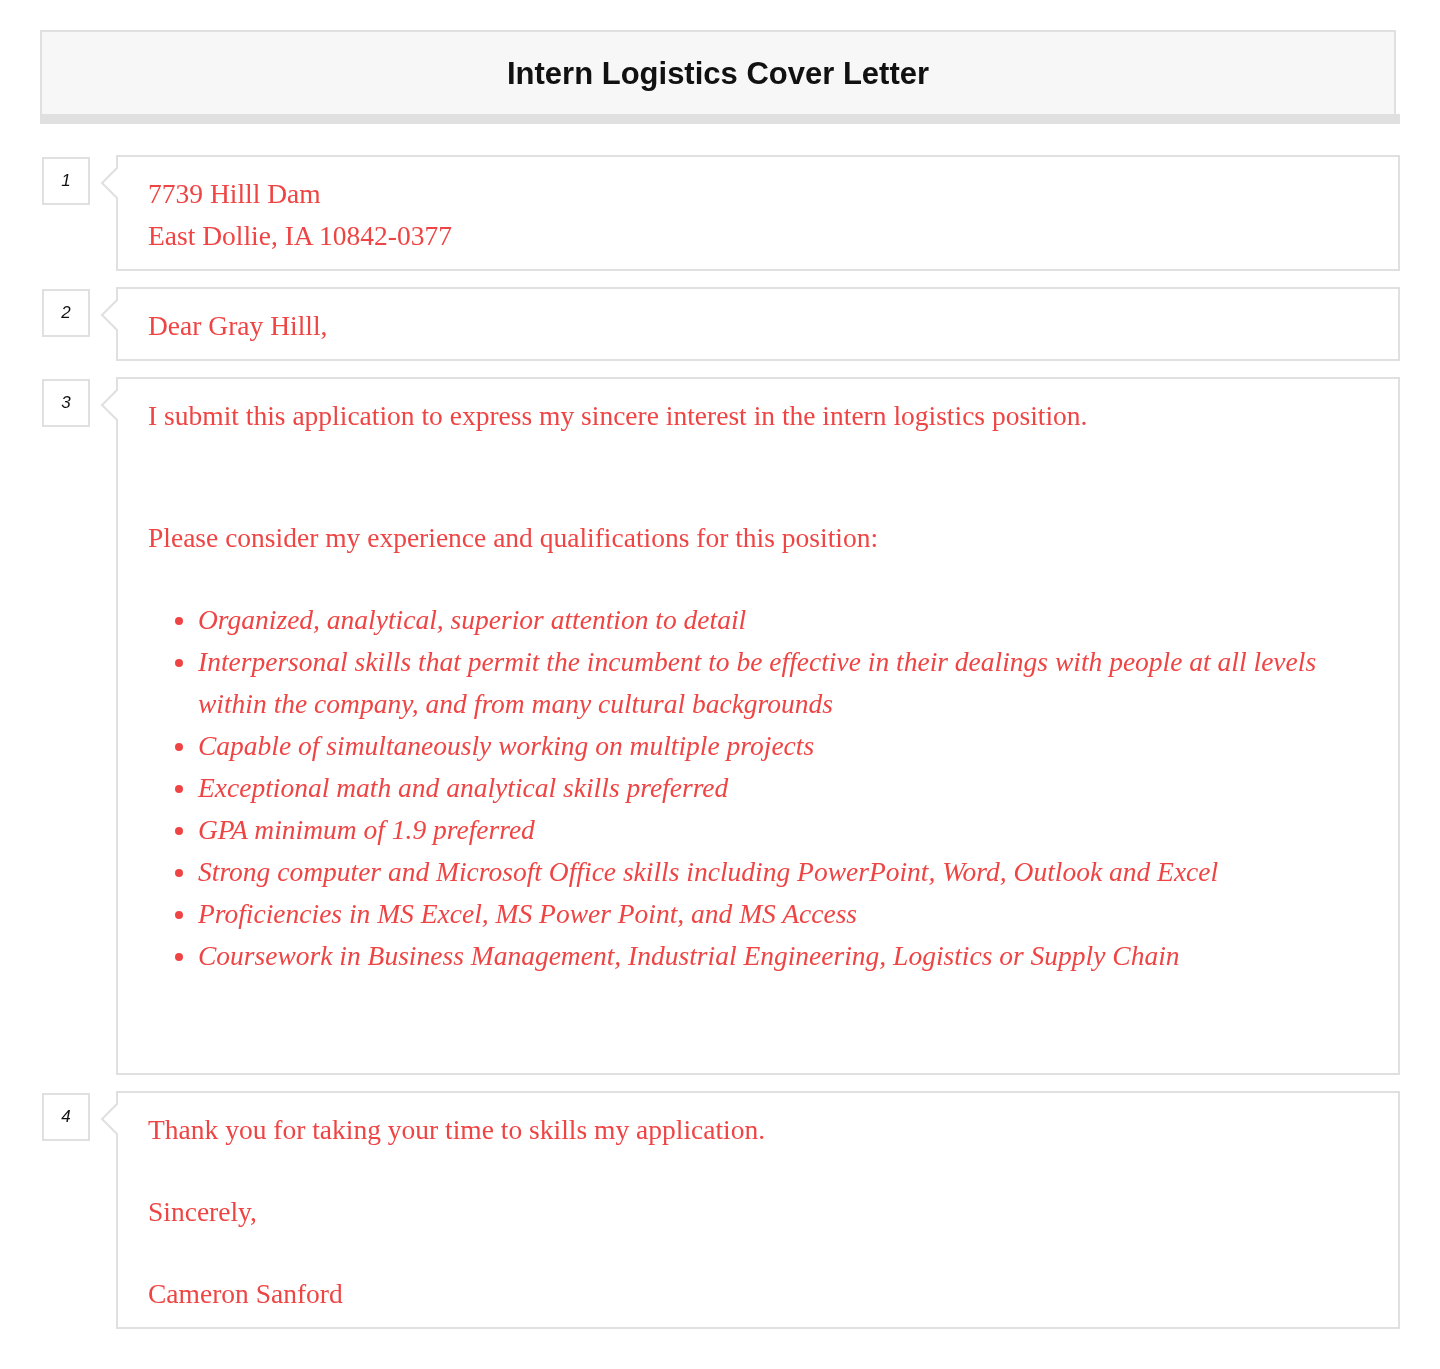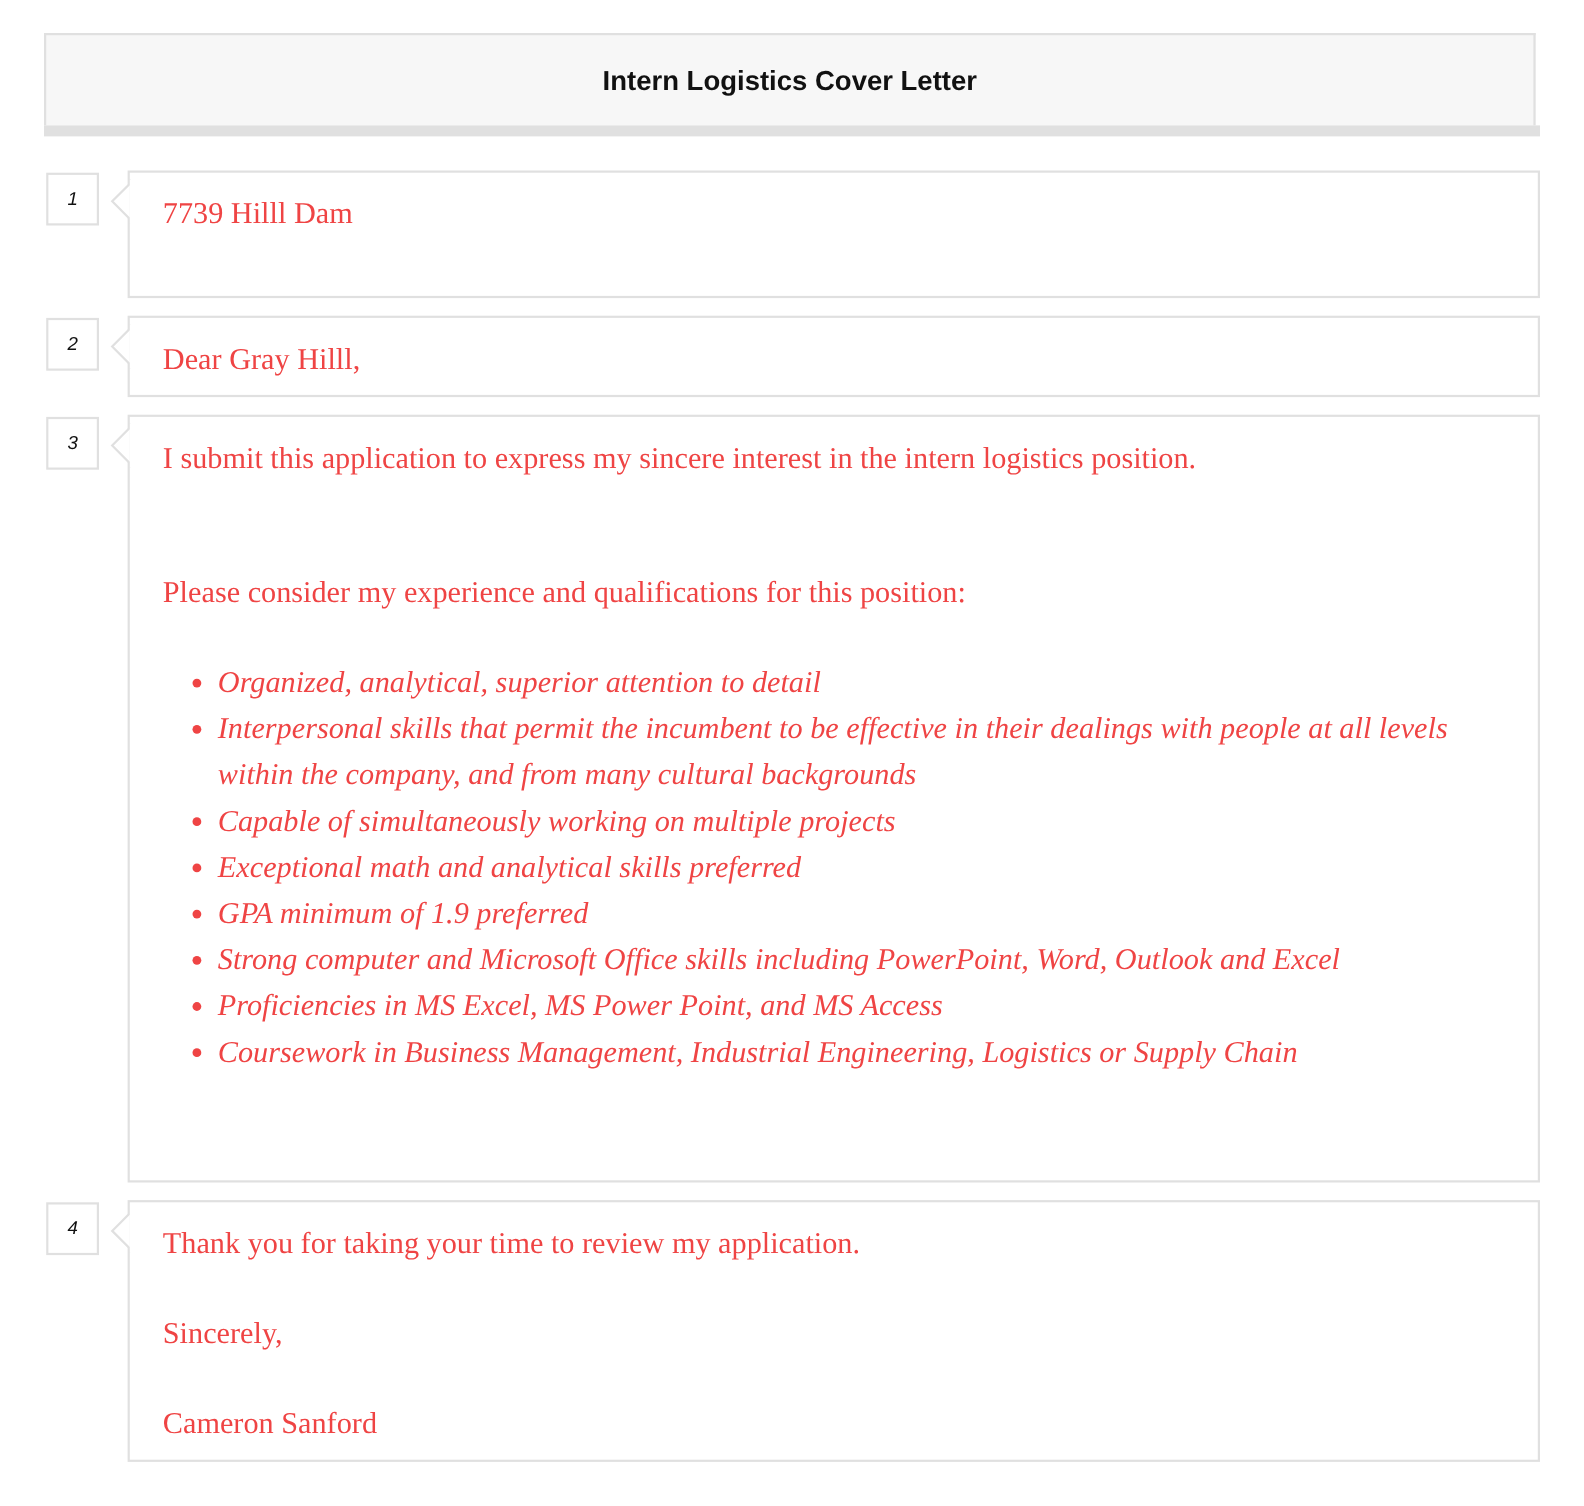--- a/index.html
+++ b/index.html
@@ -8,21 +8,21 @@
     position: absolute; left: 40px; top: 30px; width: 1356px; height: 84px;
     background: #f7f7f7; border: 2px solid #e0e0e0; border-bottom: none;
     box-sizing: border-box;
   }
   .header-bar {
     position: absolute; left: 40px; top: 114px; width: 1360px; height: 10px;
     background: #e0e0e0;
   }
   .header-title {
     position: absolute; left: 0; right: 0; top: 24px; text-align: center;
-    font-family: "Liberation Sans", sans-serif; font-weight: bold; font-size: 25px;
+    font-family: "Liberation Sans", sans-serif; font-weight: bold; font-size: 31px;
     color: #111; line-height: 36px;
   }
   .num-box {
     position: absolute; left: 42px; width: 48px; height: 48px; box-sizing: border-box;
     border: 2px solid #e0e0e0; background: #fff;
     font-family: "Liberation Sans", sans-serif; font-style: italic; font-size: 17px;
     color: #111; text-align: center; line-height: 44px;
   }
   .card {
     position: absolute; left: 116px; width: 1284px; box-sizing: border-box;
@@ -47,20 +47,21 @@
 </div>
 <div class="header-bar"></div>
 
 <div class="num-box" style="top:157px;">1</div>
 <div class="card" style="top:155px; height:116px;">
   <svg class="notch" viewBox="0 0 30 40">
       <polyline points="20,0 20,4 4,20 20,36 20,40" fill="#fff" stroke="#e0e0e0" stroke-width="2"></polyline>
       <rect x="20" y="0" width="12" height="40" fill="#fff"></rect>
     </svg>
   <p>7739 Hilll Dam</p>
+  <p>East Dollie, IA 10842-0377</p>
 </div>
 
 <div class="num-box" style="top:289px;">2</div>
 <div class="card" style="top:287px; height:74px;">
   <svg class="notch" viewBox="0 0 30 40">
       <polyline points="20,0 20,4 4,20 20,36 20,40" fill="#fff" stroke="#e0e0e0" stroke-width="2"></polyline>
       <rect x="20" y="0" width="12" height="40" fill="#fff"></rect>
     </svg>
   <p class="bold">Dear Gray Hilll,</p>
 </div>
@@ -87,18 +88,18 @@
     <li>Coursework in Business Management, Industrial Engineering, Logistics or Supply Chain</li>
   </ul>
 </div>
 
 <div class="num-box" style="top:1093px;">4</div>
 <div class="card" style="top:1091px; height:238px;">
   <svg class="notch" viewBox="0 0 30 40">
       <polyline points="20,0 20,4 4,20 20,36 20,40" fill="#fff" stroke="#e0e0e0" stroke-width="2"></polyline>
       <rect x="20" y="0" width="12" height="40" fill="#fff"></rect>
     </svg>
-  <p class="bold">Thank you for taking your time to review my application.</p>
+  <p class="bold">Thank you for taking your time to skills my application.</p>
   <div class="gap"></div>
   <p>Sincerely,</p>
   <div class="gap"></div>
   <p>Cameron Sanford</p>
 </div>
 
 </body></html>

